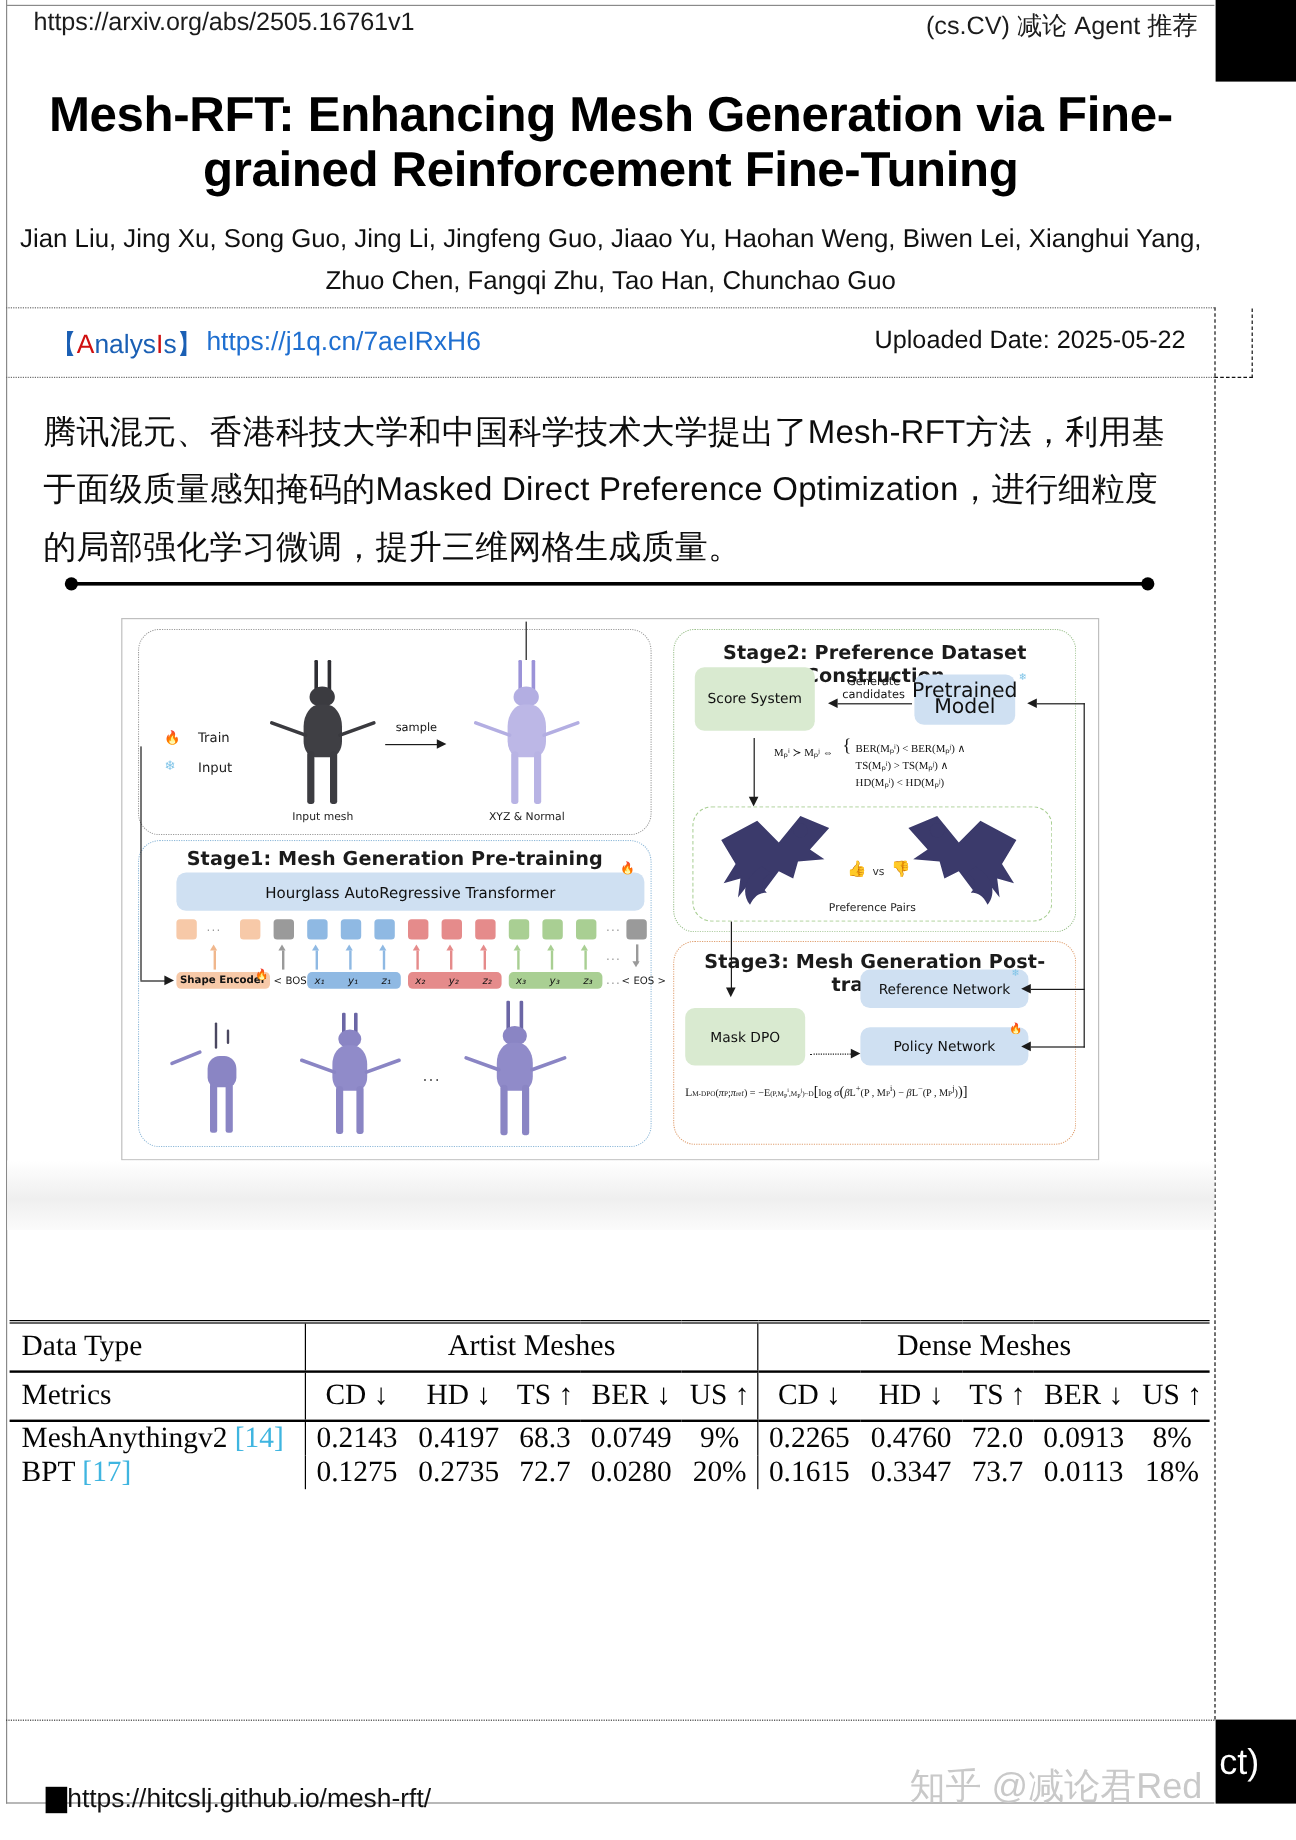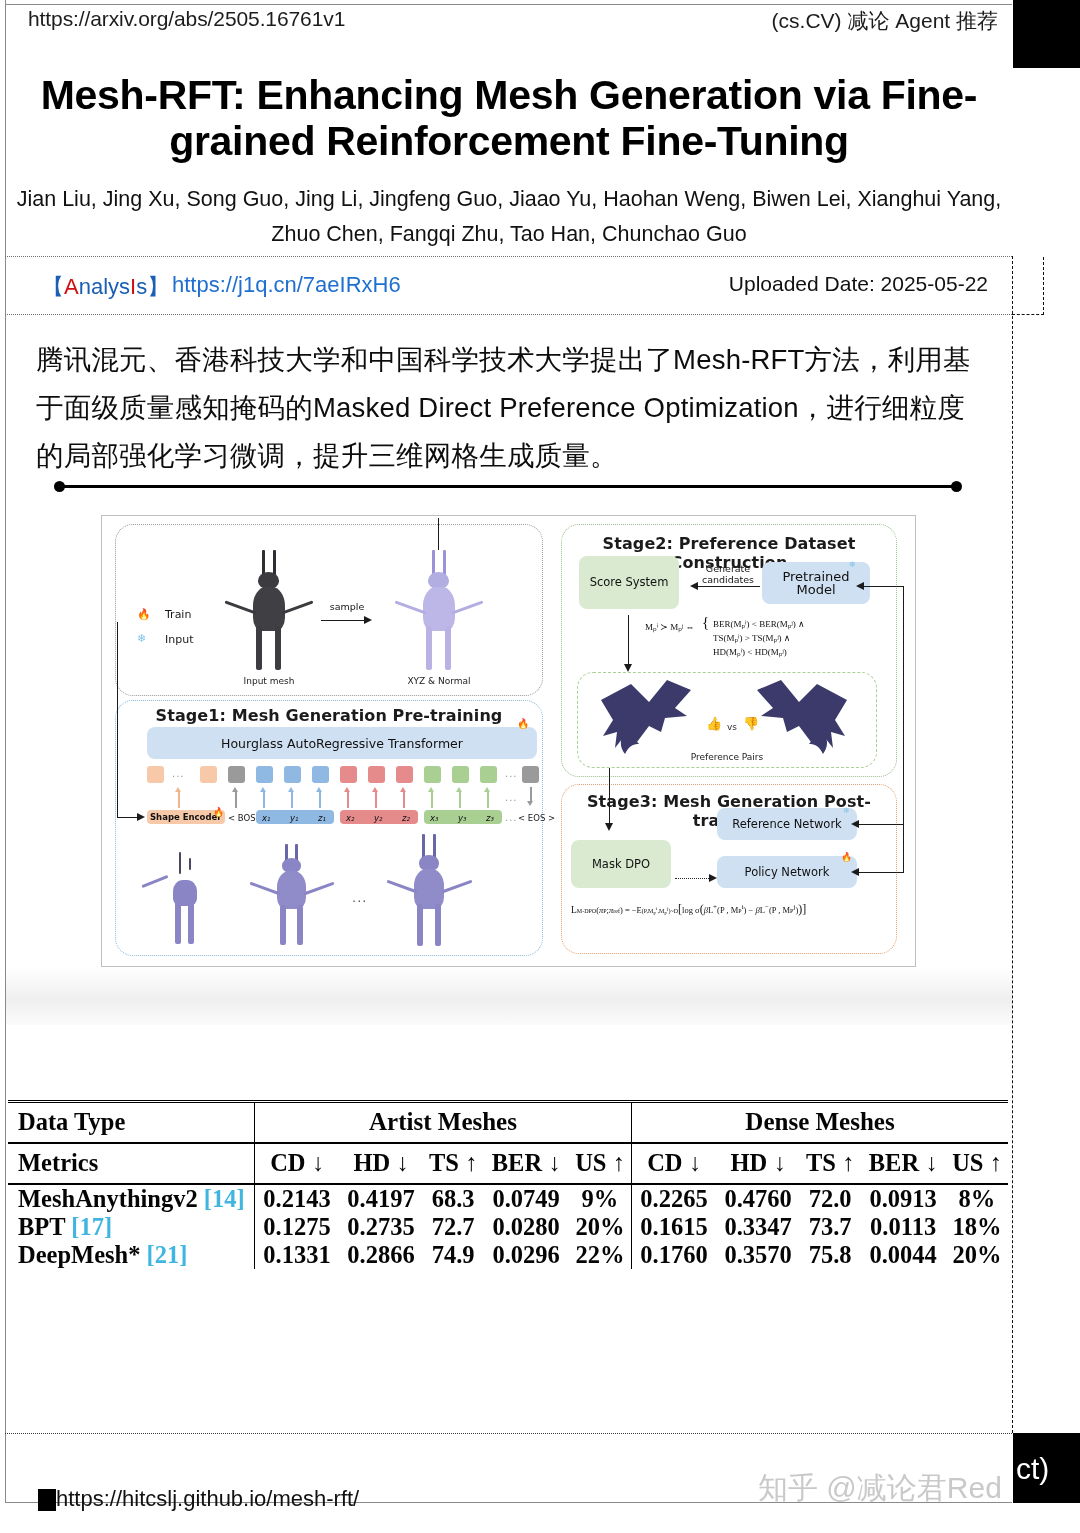--- a/index.html
+++ b/index.html
@@ -413,21 +413,21 @@
     font-family: "Liberation Serif", serif;
     color: #050505;
   }
   table.res {
     border-collapse: collapse;
     width: 1000px;
     font-size: 24.5px;
   }
   table.res td, table.res th {
     padding: 0;
-    font-weight: bold;
+    font-weight: normal;
     text-align: center;
     white-space: nowrap;
   }
   .rule-top td      { border-top: 3.5px double #000; }
   .rule-mid td      { border-top: 2px solid #000; }
   .rule-head td     { border-bottom: 2px solid #000; }
   .rule-bot td      { border-bottom: 3.5px double #000; }
   .cell-left { text-align: left !important; padding-left: 10px !important; }
   .vbar-l { border-left: 1.6px solid #000; }
   .row-h { height: 41px; }
@@ -635,21 +635,21 @@
         <div class="leg" style="left:41px; top:70px; height:42px; background:#8a85c4;"></div>
       </div>
     </div>
 
     <div class="fig-right">
 
       <div class="panel green" style="left:4px; top:2px; width:336px; height:253px;"></div>
       <div class="panel-title" style="left:4px; top:12px; width:336px;">Stage2:  Preference Dataset Construction</div>
 
       <div class="blk green" style="left:22px; top:34px; width:100px; height:53px; font-size:11.5px;">Score System</div>
-      <div class="blk blue" style="left:205px; top:40px; width:108px; height:42px; font-size:13px;">Pretrained Model</div>
+      <div class="blk blue" style="left:205px; top:40px; width:84px; height:42px; font-size:17px;">Pretrained Model</div>
       <div class="snow" style="left:292px; top:38px; font-size:8px;">❄</div>
 
       <div class="arrow-label" style="left:140px; top:41px; width:62px; line-height:11px;">Generate candidates</div>
       <div class="arrow-line" style="left:141px; top:64px; width:62px;"></div>
       <div class="arrow-head-l" style="left:133px; top:60px;"></div>
 
       <div class="arrow-line" style="left:307px; top:64px; width:40px;"></div>
       <div class="arrow-head-l" style="left:299px; top:60px;"></div>
 
       <div class="formula" style="left:88px; top:100px; font-size:9px; line-height:11px;">Mₚⁱ ≻ Mₚʲ ⇔</div>
@@ -754,33 +754,20 @@
             <td>0.2735</td>
             <td>72.7</td>
             <td>0.0280</td>
             <td>20%</td>
             <td class="vbar-l">0.1615</td>
             <td>0.3347</td>
             <td>73.7</td>
             <td>0.0113</td>
             <td>18%</td>
           </tr>
-          <tr class="row-d">
-            <td class="cell-left"><span>DeepMesh*</span><span class="cite"> [21]</span></td>
-            <td class="vbar-l">0.1331</td>
-            <td>0.2866</td>
-            <td>74.9</td>
-            <td>0.0296</td>
-            <td>22%</td>
-            <td class="vbar-l">0.1760</td>
-            <td>0.3570</td>
-            <td>75.8</td>
-            <td>0.0044</td>
-            <td>20%</td>
-          </tr>
         </tbody>
     </table>
   </div>
 
   <div class="footer-square"></div>
   <div class="footer-url">https://hitcslj.github.io/mesh-rft/</div>
   <div class="watermark">知乎 @减论君Red</div>
   <div class="black-box-br"></div>
   <div class="black-box-br-label">ct)</div>
 

